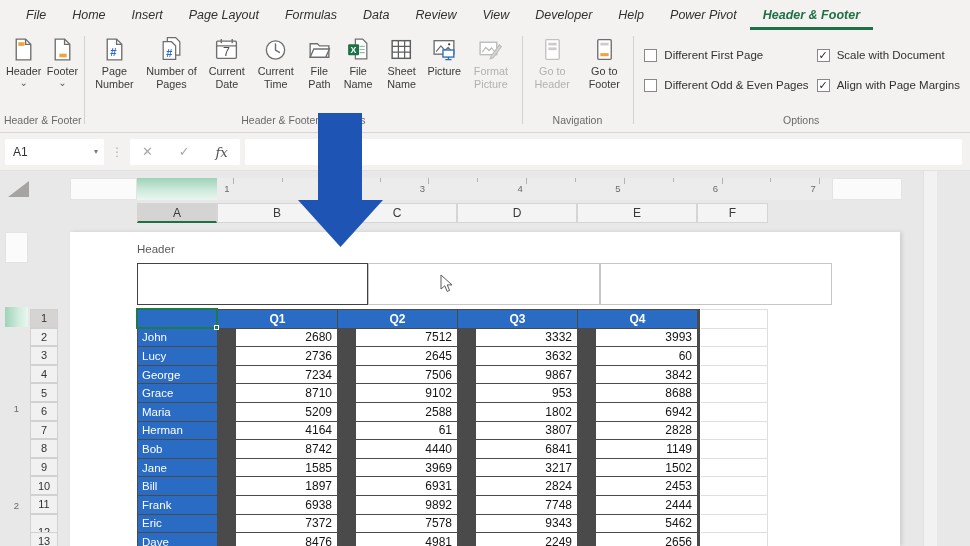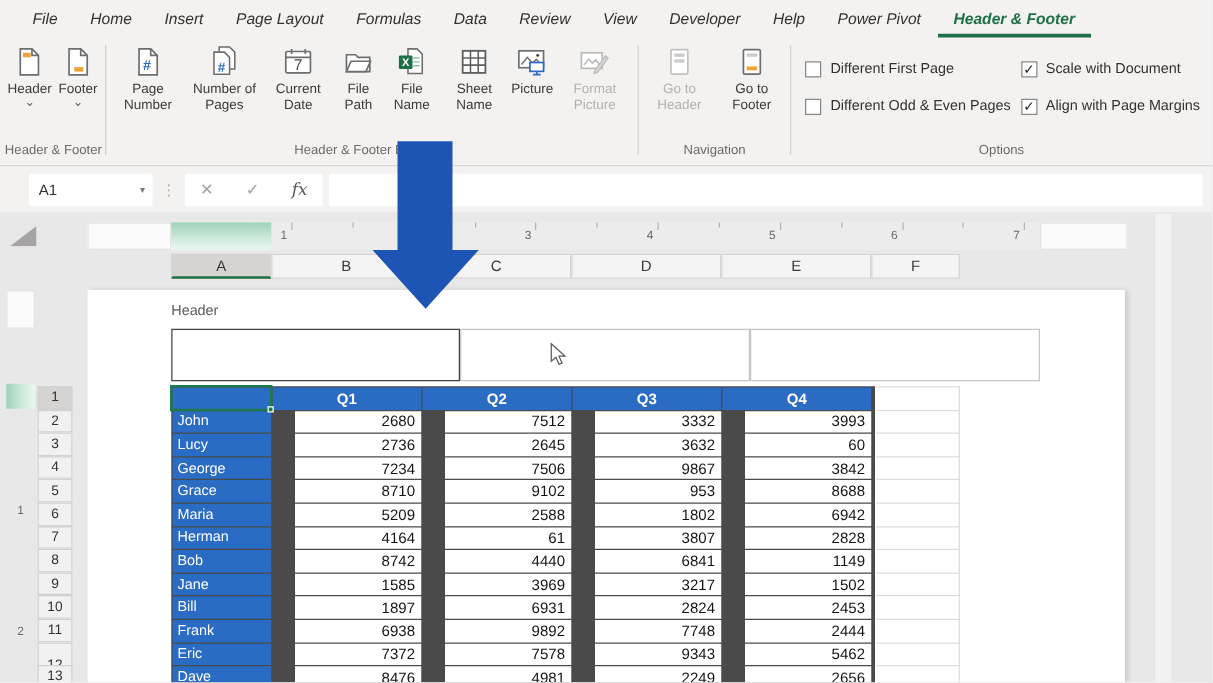--- a/index.html
+++ b/index.html
@@ -31,21 +31,21 @@
   .rbtn .chev { font-size:10px; color:#605e5c; line-height:8px; margin-top:1px; }
   .optgrid { display:grid; grid-auto-flow:column; grid-template-rows:repeat(2,1fr);
     column-gap:8px; padding:10px 8px 12px 10px; height:82px; }
   .cb { display:flex; align-items:center; gap:7px; white-space:nowrap; }
   .cbbox { width:13px; height:13px; background:#fff; border:1px solid #8a8886;
     display:flex; align-items:center; justify-content:center; font-size:11px; color:#201f1e; }
   .cblabel { font-size:11.5px; color:#323130; }
 
   
   #formulabar { position:absolute; left:0; top:133px; width:100%; height:38px;
-    display:flex; align-items:center; padding:0 8px 0 23px; border-bottom:1px solid #e3e1df; }
+    display:flex; align-items:center; padding:0 8px 0 5px; border-bottom:1px solid #e3e1df; }
   #namebox { width:99px; height:26px; background:#fff; border-radius:2px;
     display:flex; align-items:center; justify-content:space-between; padding:0 6px 0 8px;
     font-size:12px; color:#323130; }
   #namebox .caret { font-size:8px; color:#7a7a7a; }
   #fbar-dots { margin:0 7px; color:#b0aeac; font-size:12px; }
   #fxbox { width:110px; height:26px; background:#fff; border-radius:2px;
     display:flex; align-items:center; justify-content:space-between; padding:0 12px; }
   #fxbox .fb-x { color:#a8a6a4; font-size:13px; }
   #fxbox .fb-ck { color:#a8a6a4; font-size:13px; }
   #fxbox .fb-fx { color:#555; font-size:13.5px; font-style:italic;
@@ -169,20 +169,27 @@
               </svg></span>
             <div class="blabel">Number of Pages</div>
           </div>
           <div class="rbtn">
             <span class="ric"><svg width="27" height="27" viewBox="0 0 26 26" fill="none" xmlns="http://www.w3.org/2000/svg">
                 <rect x="3.5" y="5" width="19" height="16.5" rx="1" fill="#fff" stroke="#6e6e6e" stroke-width="1.3"></rect>
                 <path d="M3.5,9.5 H22.5 M8,3 v4 M18.5,3 v4" stroke="#6e6e6e" stroke-width="1.3"></path>
                 <text x="13" y="19.5" font-size="12" fill="#4a4a4a" text-anchor="middle" font-family="Liberation Sans,sans-serif">7</text>
               </svg></span>
             <div class="blabel">Current Date</div>
+          </div>
+          <div class="rbtn">
+            <span class="ric"><svg width="27" height="27" viewBox="0 0 26 26" fill="none" xmlns="http://www.w3.org/2000/svg">
+                <circle cx="13" cy="13.5" r="8.8" stroke="#6e6e6e" stroke-width="1.3" fill="#fff"></circle>
+                <path d="M13,13.5 V7.8 M13,13.5 L16.8,15.8" stroke="#6e6e6e" stroke-width="1.4" stroke-linecap="round"></path>
+              </svg></span>
+            <div class="blabel">Current Time</div>
           </div>
           <div class="rbtn">
             <span class="ric"><svg width="27" height="27" viewBox="0 0 26 26" fill="none" xmlns="http://www.w3.org/2000/svg">
                 <path d="M4,20.5 V7.5 h7 l2,2 h9 V20.5 z" fill="#fff" stroke="#6e6e6e" stroke-width="1.3"></path>
                 <path d="M4,20.5 L7.5,12.5 h15 L19,20.5 z" fill="#fff" stroke="#6e6e6e" stroke-width="1.3"></path>
               </svg></span>
             <div class="blabel">File Path</div>
           </div>
           <div class="rbtn">
             <span class="ric"><svg width="27" height="27" viewBox="0 0 26 26" fill="none" xmlns="http://www.w3.org/2000/svg">

